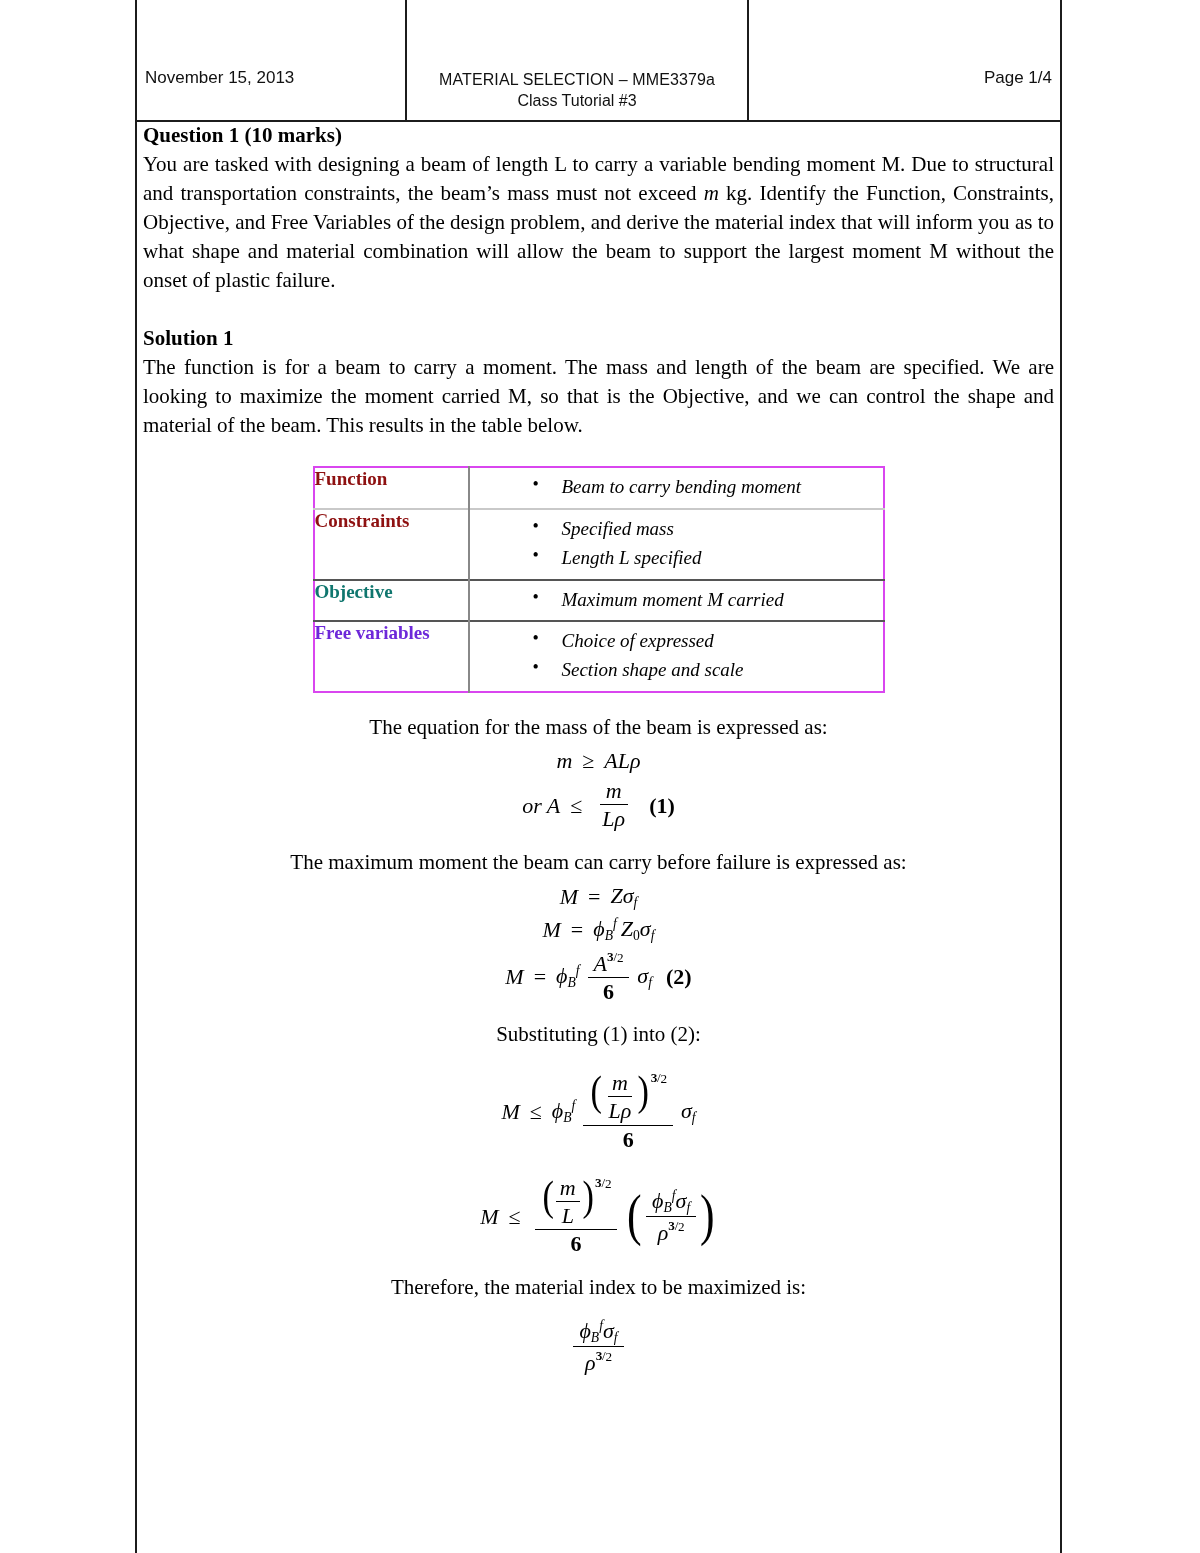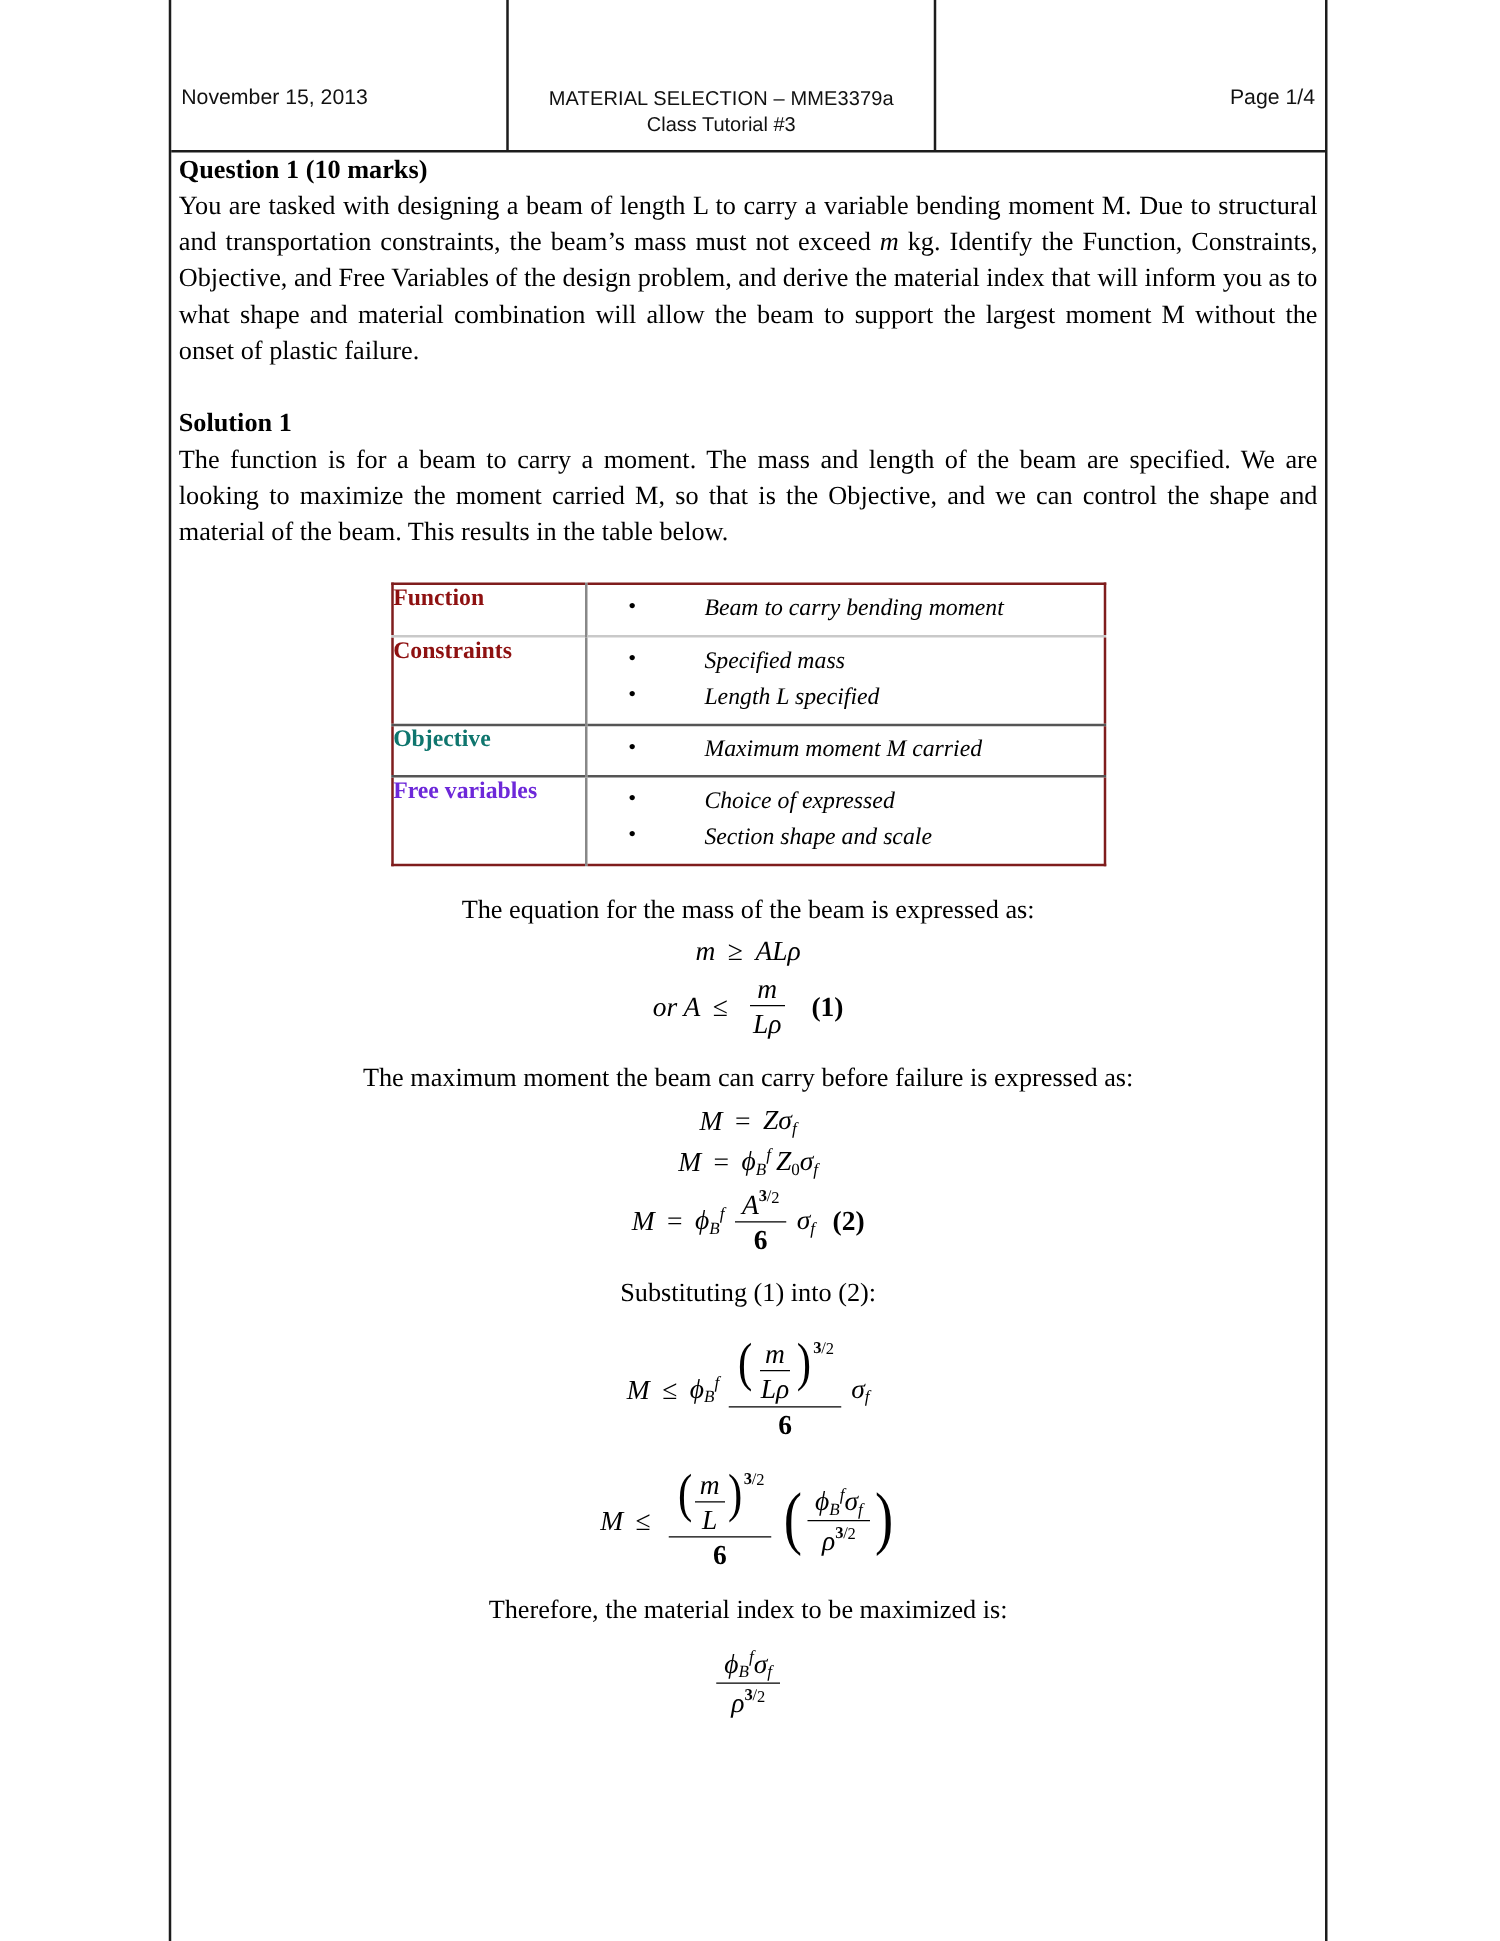--- a/index.html
+++ b/index.html
@@ -120,21 +120,21 @@
   
   .tbl-wrap {
     display: flex;
     justify-content: center;
     margin-top: 26px;
   }
   table.fcof {
     border-collapse: collapse;
     width: 572px;            
     table-layout: fixed;
-    border: 2px solid #7f1d1d;
+    border: 2px solid #d946ef;
   }
   table.fcof td {
     vertical-align: top;
     padding: 0;
   }
   td.lbl {
     width: 153px;
     border-right: 2px solid #888;
     padding: 5px 0 6px 9px;
     font-weight: bold;
@@ -150,21 +150,22 @@
   ul.bul {
     list-style: none;
     margin: 0;
     padding: 4px 0 6px 0;
   }
   ul.bul li {
     font-style: italic;
     font-size: 19px;
     line-height: 1.55;
     position: relative;
-    padding-left: 94px;
+    padding-left: 62px;
+    margin-left: 30px;
   }
   ul.bul li::before {
     content: "\2022";
     position: absolute;
     left: 33px;
     top: -1px;
     font-style: normal;
     font-size: 18px;
   }
 

